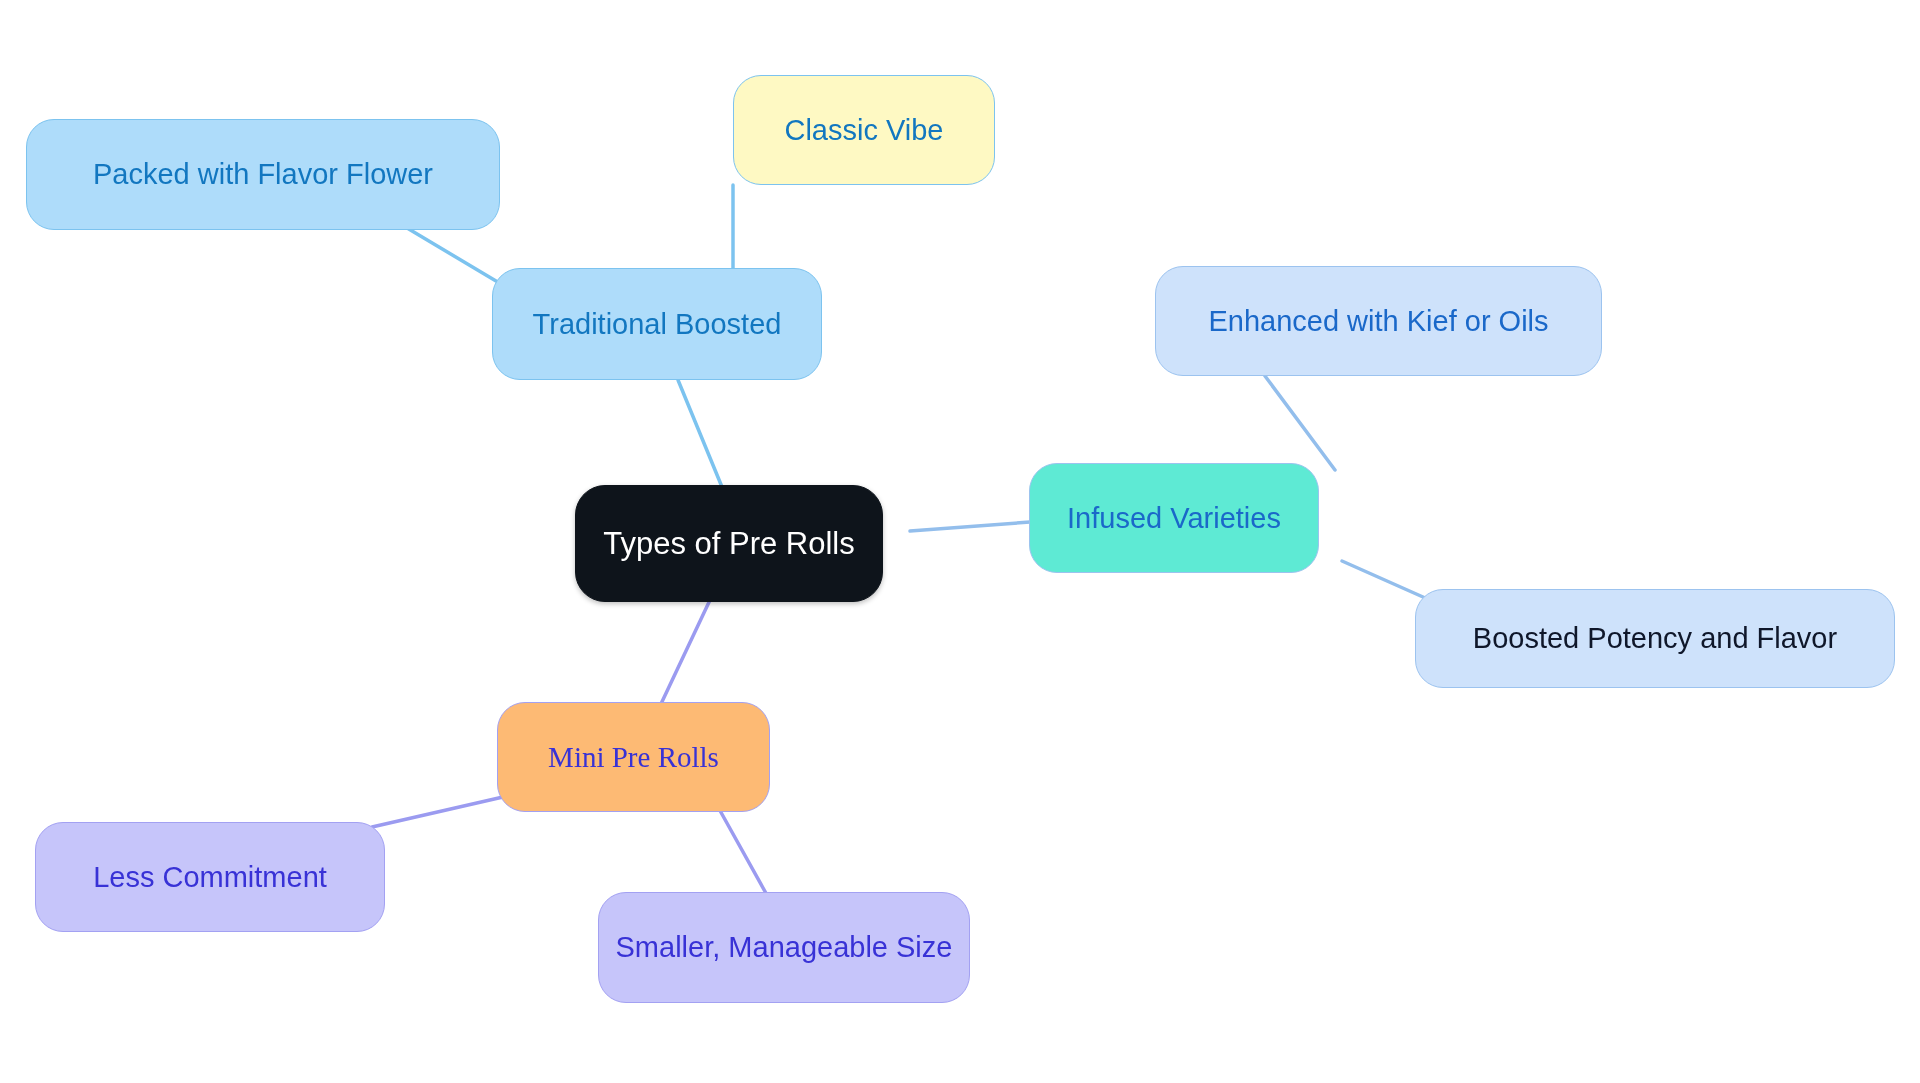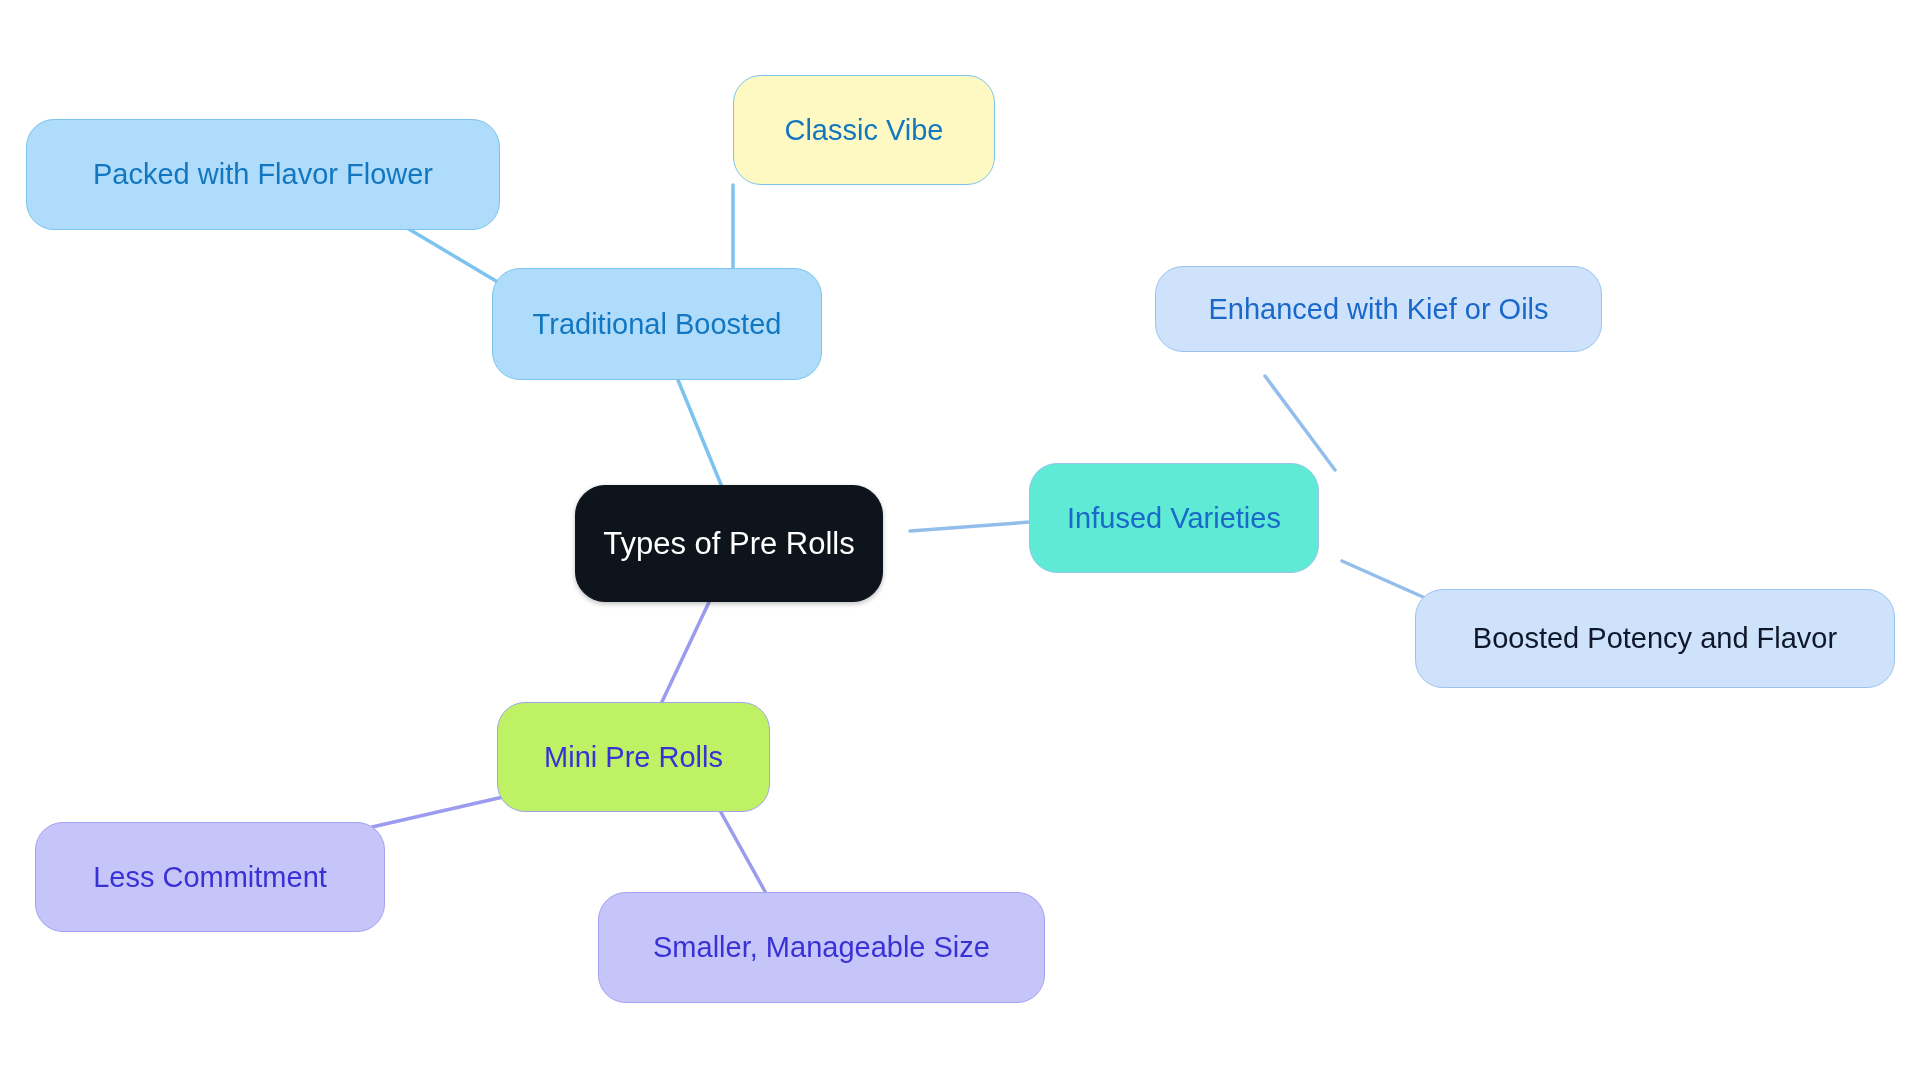--- a/index.html
+++ b/index.html
@@ -95,29 +95,29 @@
       </div>
       <div class="node node-b1" style="left: 26px; top: 119px; width: 474px; height: 111px; background: rgb(174, 220, 250); border-color: rgb(124, 195, 239); color: rgb(18, 119, 192);">
         <span class="node-label">Packed with Flavor Flower</span>
       </div>
       <div class="node node-b1" style="left: 713px; top: 75px; width: 262px; height: 110px; background: #fef9c3; border-color: rgb(124, 195, 239); color: rgb(18, 119, 192); margin-left: 20px;">
         <span class="node-label">Classic Vibe</span>
       </div>
       <div class="node node-b2" style="left: 1029px; top: 463px; width: 290px; height: 110px; background: #5eead4; border-color: rgb(156, 195, 239); color: rgb(26, 104, 201);">
         <span class="node-label">Infused Varieties</span>
       </div>
-      <div class="node node-b2" style="left: 1155px; top: 266px; width: 447px; height: 86px; background: rgb(206, 226, 251); border-color: rgb(156, 195, 239); color: rgb(26, 104, 201);">
+      <div class="node node-b2" style="left: 1155px; top: 266px; width: 447px; height: 110px; background: rgb(206, 226, 251); border-color: rgb(156, 195, 239); color: rgb(26, 104, 201);">
         <span class="node-label">Enhanced with Kief or Oils</span>
       </div>
       <div class="node node-b2" style="left: 1415px; top: 589px; width: 480px; height: 99px; background: rgb(206, 226, 251); border-color: rgb(156, 195, 239); color: #0f172a;">
         <span class="node-label">Boosted Potency and Flavor</span>
       </div>
-      <div class="node node-b3" style="left: 497px; top: 702px; width: 273px; height: 110px; background: #bef264; border-color: rgb(163, 161, 242); color: rgb(56, 50, 214);">
+      <div class="node node-b3" style="left: 497px; top: 702px; width: 273px; height: 110px; background: #fdba74; border-color: rgb(163, 161, 242); color: rgb(56, 50, 214); font-family: Liberation Serif, serif;">
         <span class="node-label">Mini Pre Rolls</span>
       </div>
       <div class="node node-b3" style="left: 35px; top: 822px; width: 350px; height: 110px; background: rgb(198, 197, 250); border-color: rgb(163, 161, 242); color: rgb(56, 50, 214);">
         <span class="node-label">Less Commitment</span>
       </div>
-      <div class="node node-b3" style="left: 598px; top: 892px; width: 447px; height: 111px; background: rgb(198, 197, 250); border-color: rgb(163, 161, 242); color: rgb(56, 50, 214);">
+      <div class="node node-b3" style="left: 598px; top: 892px; width: 372px; height: 111px; background: rgb(198, 197, 250); border-color: rgb(163, 161, 242); color: rgb(56, 50, 214);">
         <span class="node-label">Smaller, Manageable Size</span>
       </div>
     </div>
 </div>
 
 </body></html>

